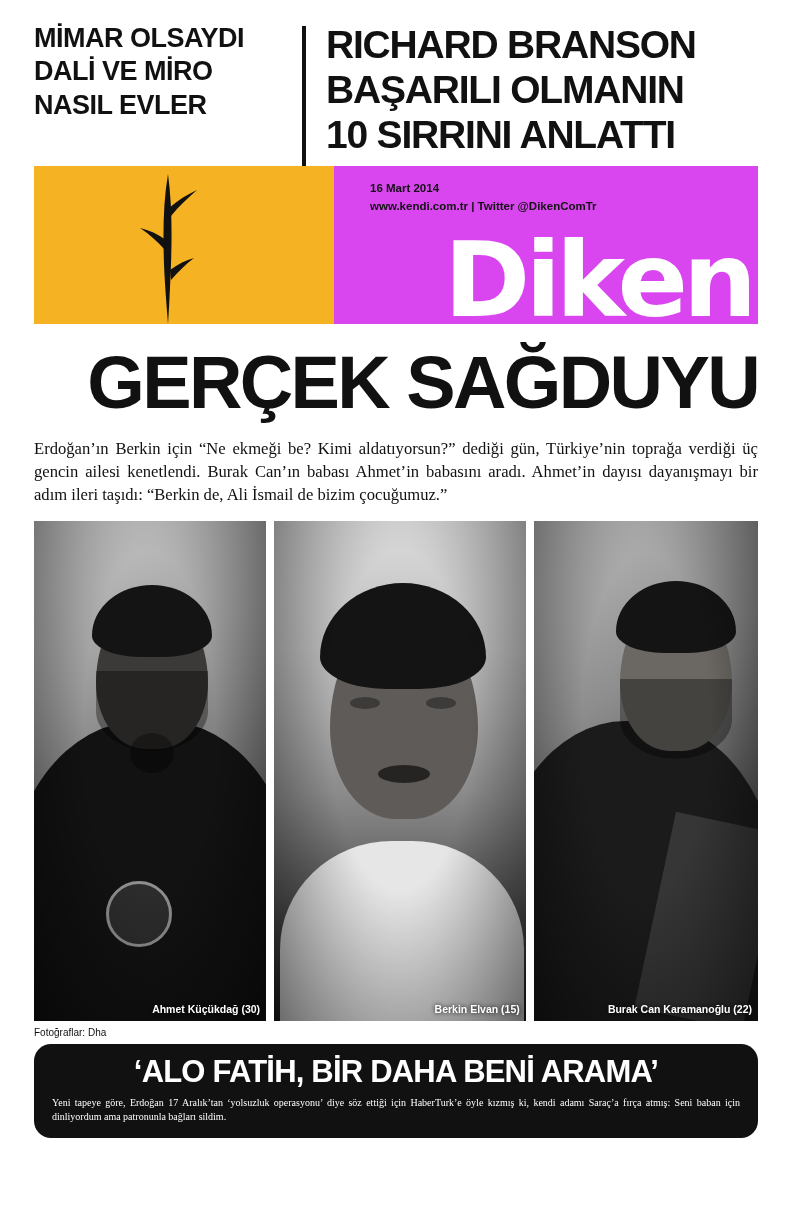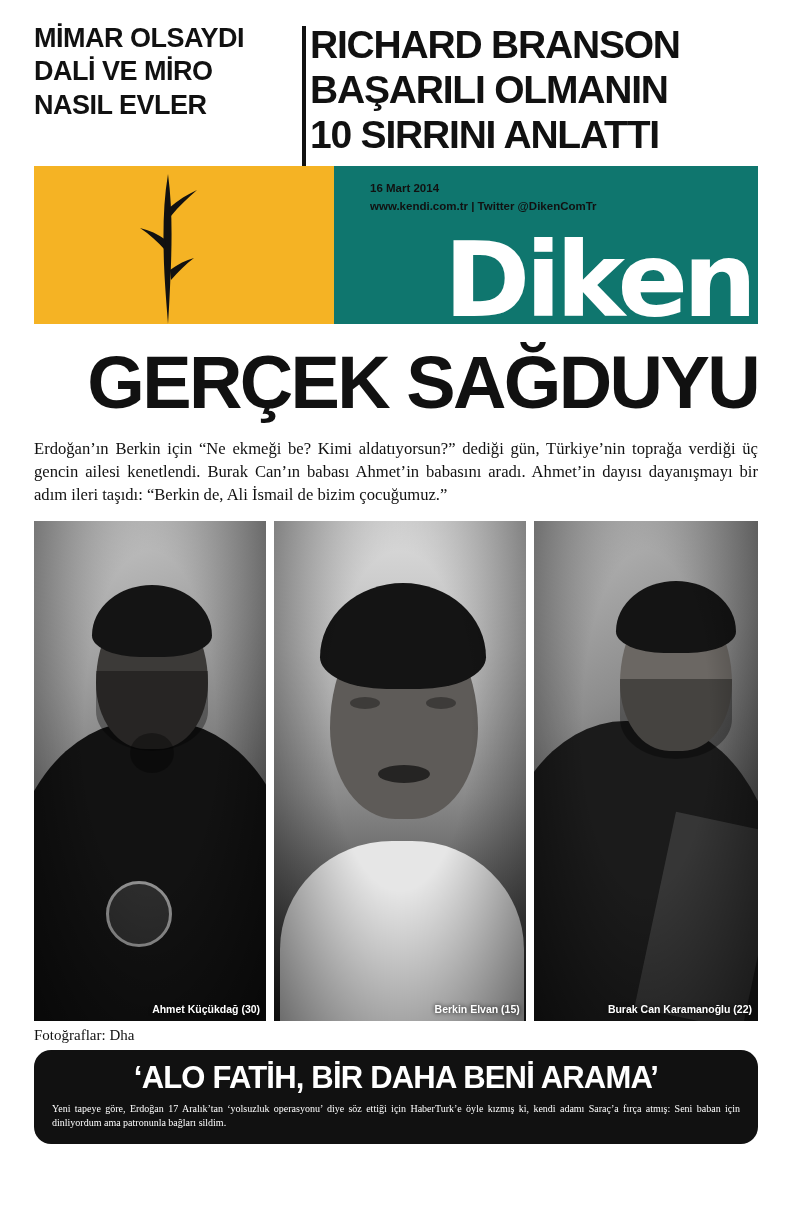--- a/index.html
+++ b/index.html
@@ -38,21 +38,21 @@
     box-sizing: border-box;
   }
   .teaser-divider {
     width: 4px;
     background: #111;
     height: 140px;
     margin-top: 4px;
   }
   .teaser-right {
     flex: 1;
-    padding-left: 4px;
+    padding-left: 20px;
     box-sizing: border-box;
   }
   .teaser-left .tl {
     font-weight: bold;
     font-size: 27px;
     line-height: 1.24;
     letter-spacing: -0.5px;
     text-transform: uppercase;
   }
   .teaser-right .tl {
@@ -79,21 +79,21 @@
   }
   .thorn {
     position: absolute;
     left: 104px;
     top: 8px;
     width: 60px;
     height: 150px;
   }
   .mast-right {
     flex: 1;
-    background: #0f766e;
+    background: #d946ef;
     position: relative;
   }
   .mast-meta {
     position: absolute;
     left: 36px;
     top: 14px;
     font-size: 11.5px;
     font-weight: bold;
     color: #111;
     line-height: 1.55;
@@ -151,24 +151,24 @@
   .caption {
     position: absolute;
     right: 6px;
     bottom: 6px;
     color: #ffffff;
     font-size: 10.5px;
     font-weight: bold;
     text-shadow: 0 0 4px rgba(0,0,0,0.9);
   }
   .credit {
-    font-size: 15px;
+    font-size: 10px;
     margin-top: 6px;
     color: #111;
-    font-family: Liberation Serif, serif;
+    font-family: Liberation Sans, sans-serif;
   }
 
   
   .ph-bg { position:absolute; inset:0; }
   .g1 { background: linear-gradient(160deg,#c9c9c9 0%, #9e9e9e 30%, #6d6d6d 60%, #2a2a2a 100%); }
   .g2 { background: linear-gradient(180deg,#dcdcdc 0%, #bdbdbd 25%, #8a8a8a 55%, #1d1d1d 100%); }
   .g3 { background: linear-gradient(150deg,#bdbdbd 0%, #8d8d8d 35%, #4a4a4a 70%, #161616 100%); }
   .head {
     position: absolute;
     border-radius: 48% 48% 44% 44% / 56% 56% 44% 44%;

